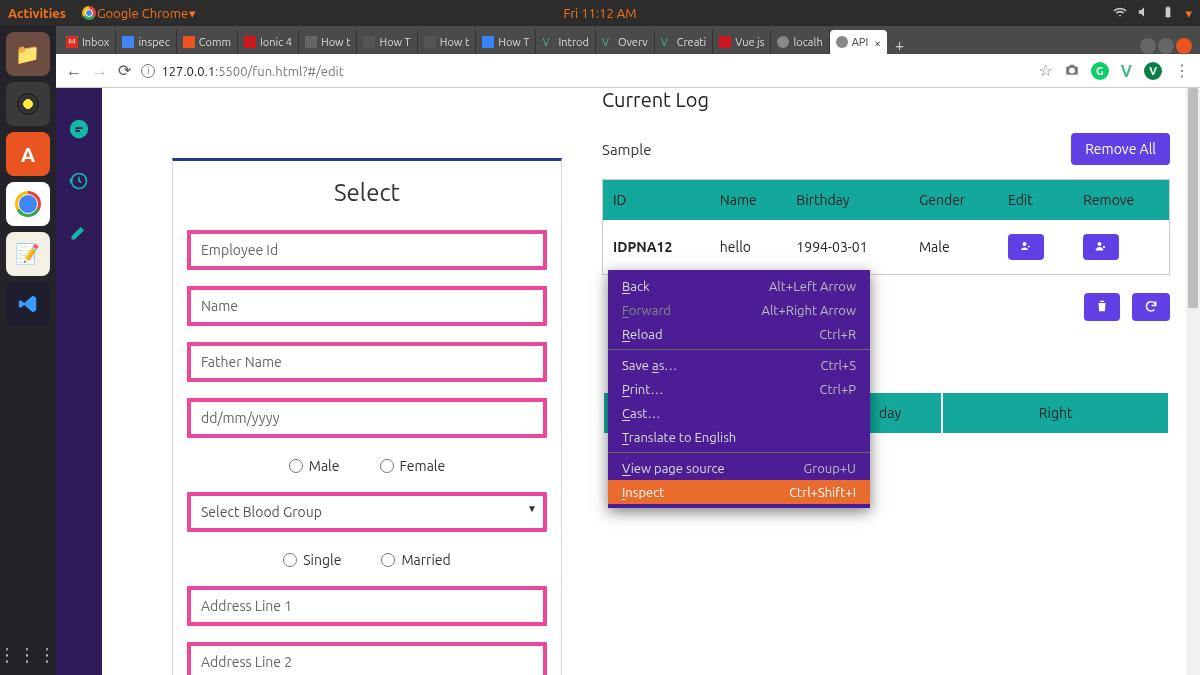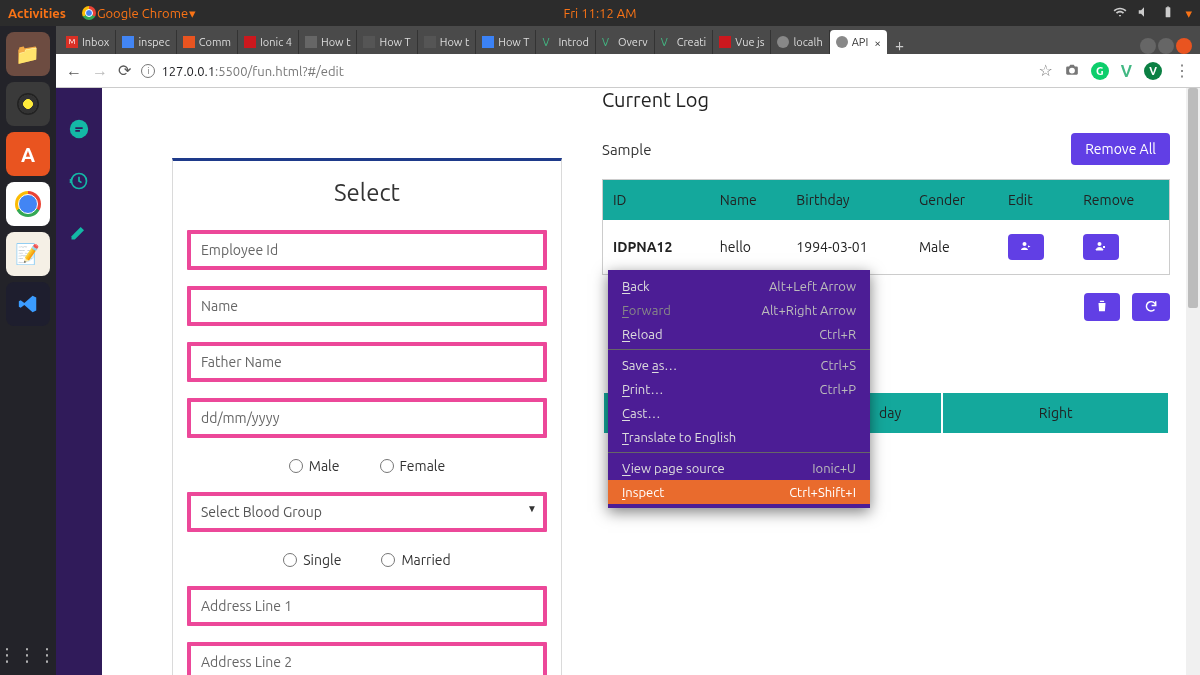--- a/index.html
+++ b/index.html
@@ -394,19 +394,19 @@
       <span><span class="u">C</span>ast…</span>
       <span class="kb"></span>
     </div>
   <div class="row">
       <span><span class="u">T</span>ranslate to English</span>
       <span class="kb"></span>
     </div>
   <hr>
   <div class="row">
       <span><span class="u">V</span>iew page source</span>
-      <span class="kb">Ionic+U</span>
+      <span class="kb">Group+U</span>
     </div>
   <div class="row hl">
       <span><span class="u">I</span>nspect</span>
       <span class="kb">Ctrl+Shift+I</span>
     </div>
 </div>
 
 </body></html>

